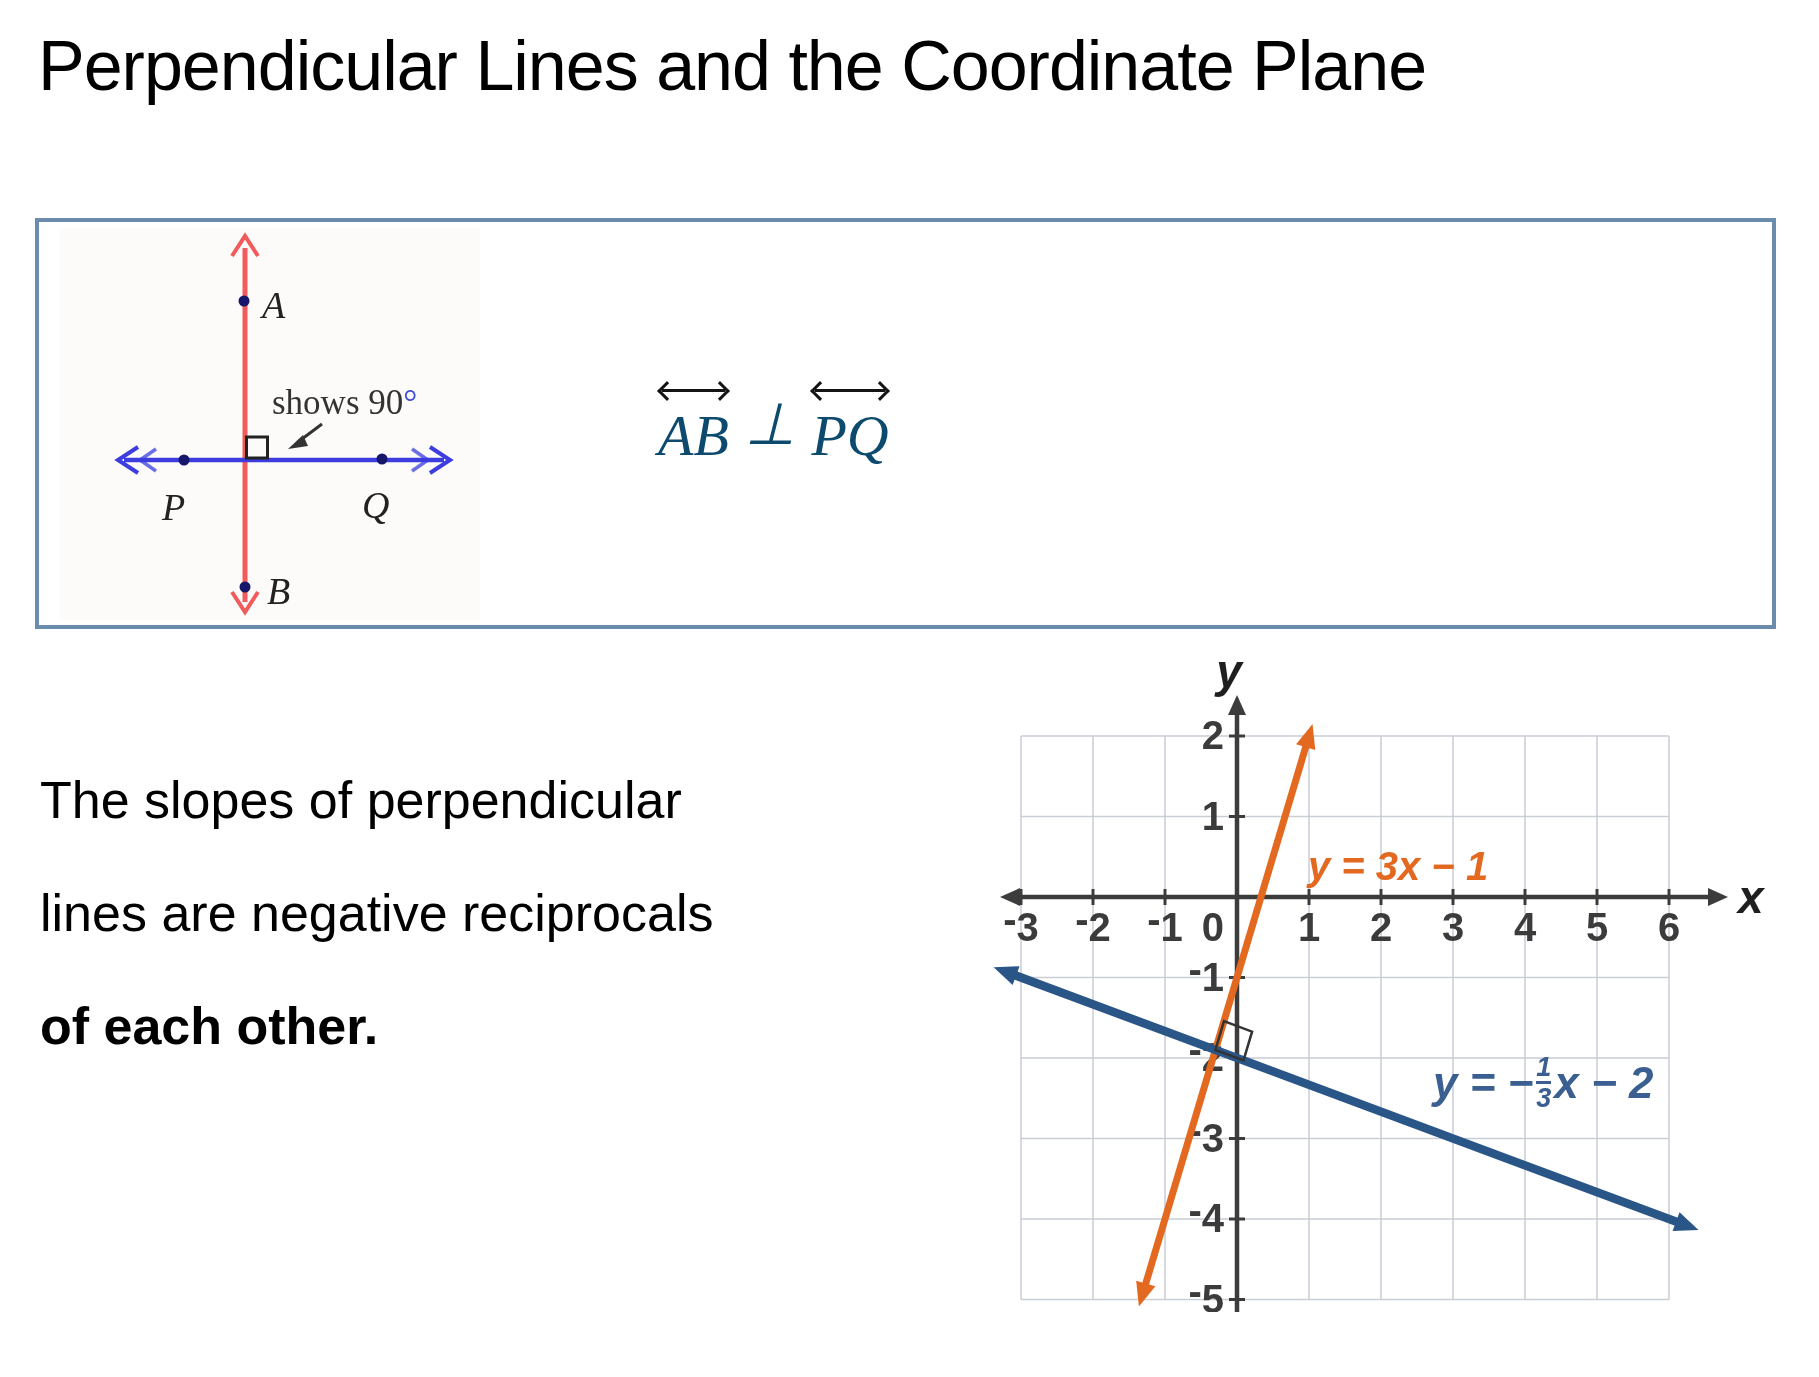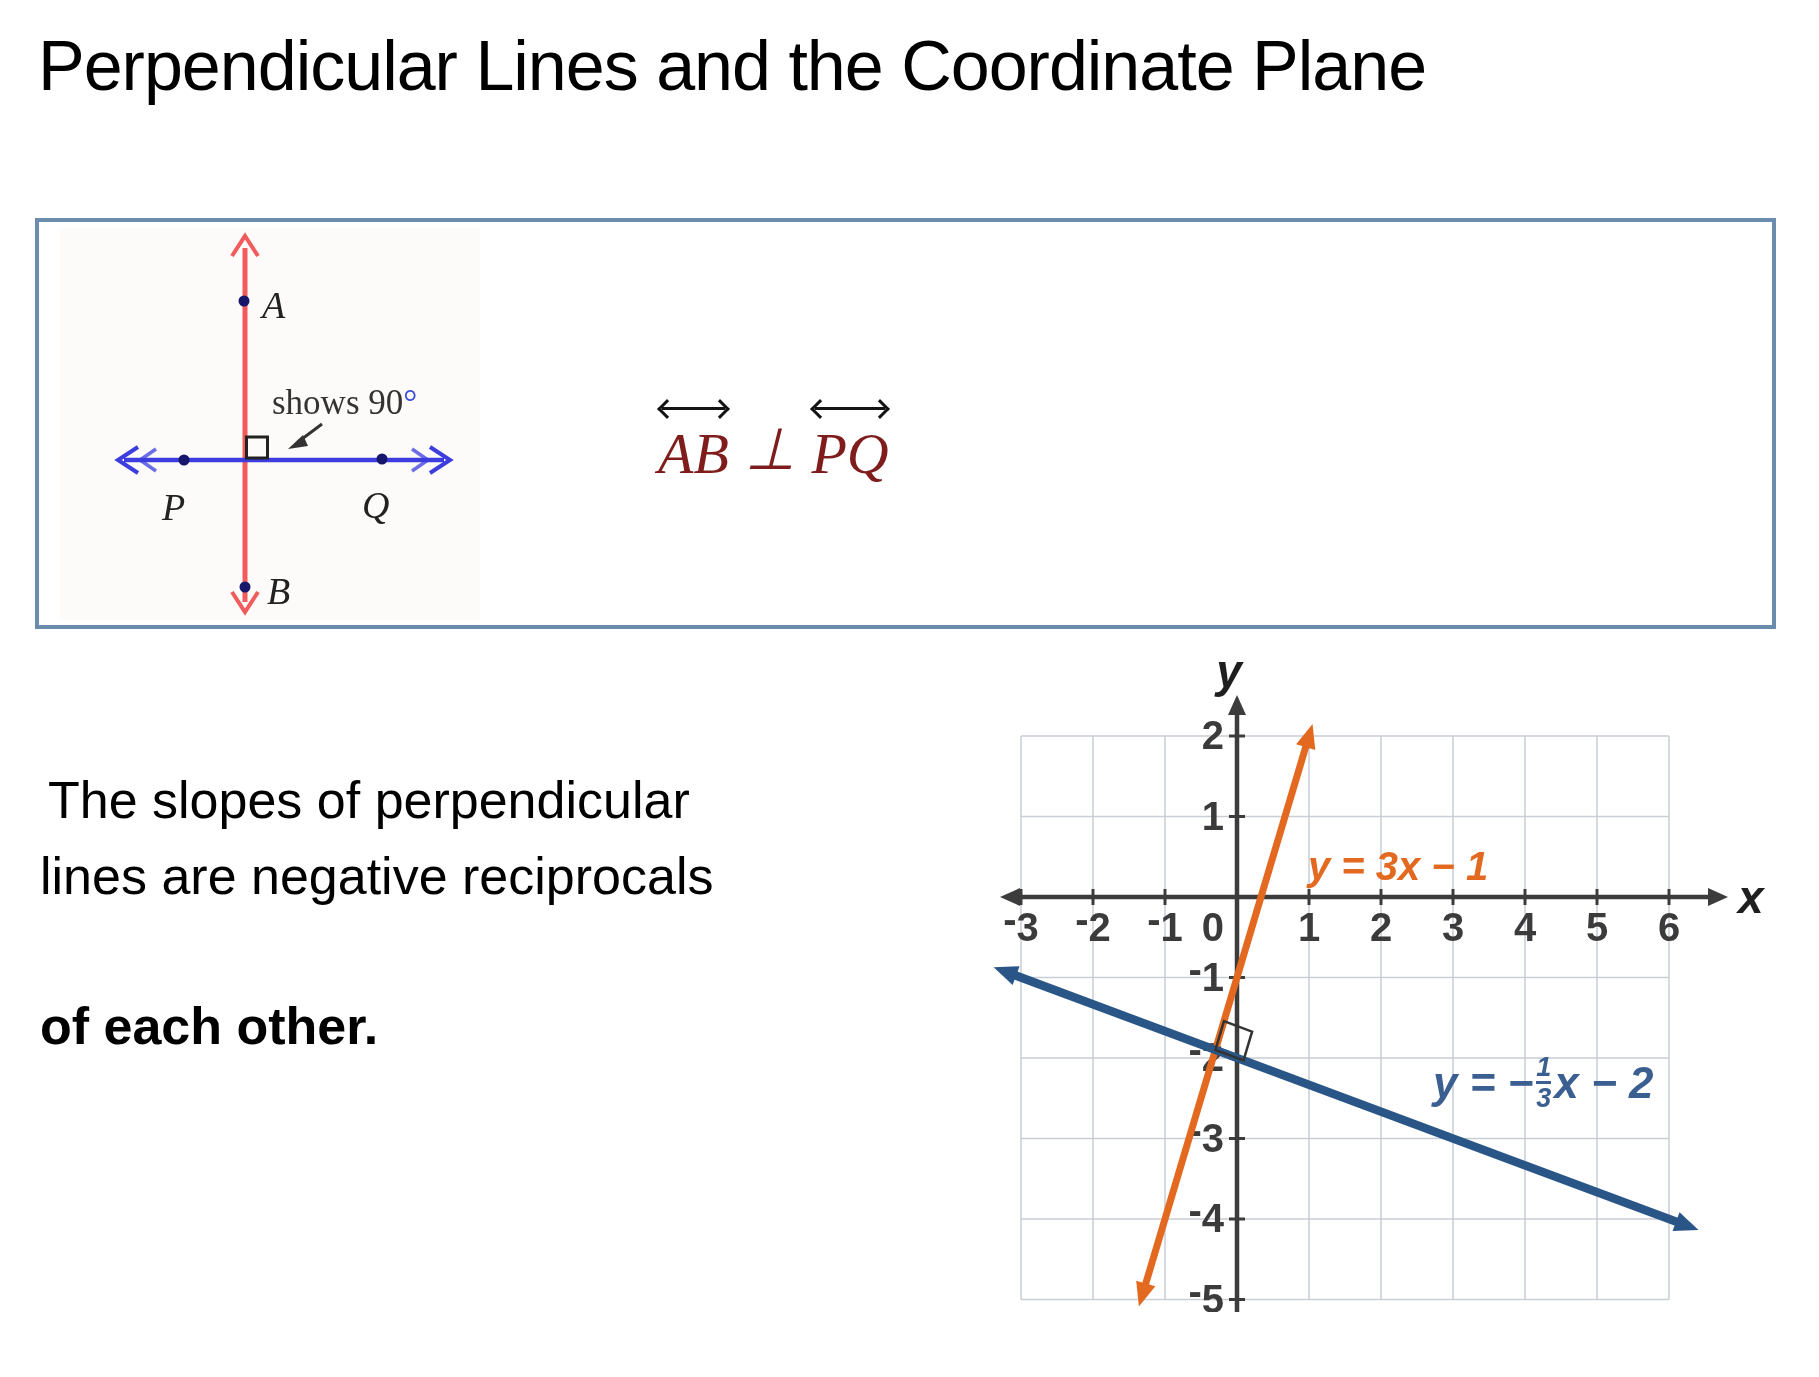--- a/index.html
+++ b/index.html
@@ -8,31 +8,31 @@
   .title{position:absolute;left:38px;top:26px;font-size:70px;letter-spacing:-1px;
          color:#000;white-space:nowrap;}
   .def-box{position:absolute;left:35px;top:218px;width:1733px;height:403px;
            border:4px solid #6b8cad;background:#fff;}
   .diagram{position:absolute;left:60px;top:228px;width:420px;height:392px;background:#fcfbf9;}
   .dlabel{font:italic 38px "Liberation Serif",serif;fill:#222;}
   .shows{font:35px "Liberation Serif",serif;fill:#333;}
   .def-line{position:absolute;left:515px;top:312px;font-size:44px;font-weight:600;
             white-space:nowrap;color:#2d2d2d;}
   .term{color:#f61c1c;}
-  .notation{position:absolute;left:658px;top:401px;display:flex;align-items:flex-end;gap:16px;
-            font:italic 58px "Liberation Serif",serif;color:#7f1d1d;}
+  .notation{position:absolute;left:658px;top:383px;display:flex;align-items:center;gap:16px;
+            font:italic 58px "Liberation Serif",serif;color:#0c4a6e;}
   .notation-seg{display:inline-flex;flex-direction:column;}
   .arrow-line{position:relative;height:3px;background:#141414;margin:6px 4px 10px 4px;}
   .arrow-line::before,.arrow-line::after{content:'';position:absolute;top:-5px;width:11px;height:11px;
             border-left:3px solid #141414;border-bottom:3px solid #141414;}
   .arrow-line::before{left:-2px;transform:rotate(45deg);}
   .arrow-line::after{right:-2px;transform:rotate(225deg);}
   .perp-symbol{padding-bottom:4px;}
   .body-line{position:absolute;left:40px;font-size:52px;color:#000;white-space:nowrap;}
-  .bl1{top:770px;margin-left:8px;} .bl2{top:846px;} .bl3{top:996px;font-weight:bold;}
+  .bl1{top:770px;} .bl2{top:883px;} .bl3{top:996px;font-weight:bold;}
   .graph{position:absolute;left:990px;top:645px;width:830px;height:732px;}
   #graph-svg{position:absolute;left:0;top:0;}
   .grid-line{stroke:#c9cdd4;stroke-width:1.5;}
   .tick-mark{stroke:#3c3c3c;stroke-width:3;}
   .ticklbl{font:700 40px "Liberation Sans",sans-serif;fill:#3b3b3b;}
   .axislbl{font:italic 700 46px "Liberation Sans",sans-serif;fill:#1f1f1f;}
   .eq-label{position:absolute;font-style:italic;font-weight:600;white-space:nowrap;}
   #eq1{left:318px;top:193px;font-size:40px;margin-top:6px;}
   #eq2{left:443px;top:408px;font-size:44px;display:flex;align-items:center;}
   .frac{display:inline-flex;flex-direction:column;align-items:center;margin:0 3px;

